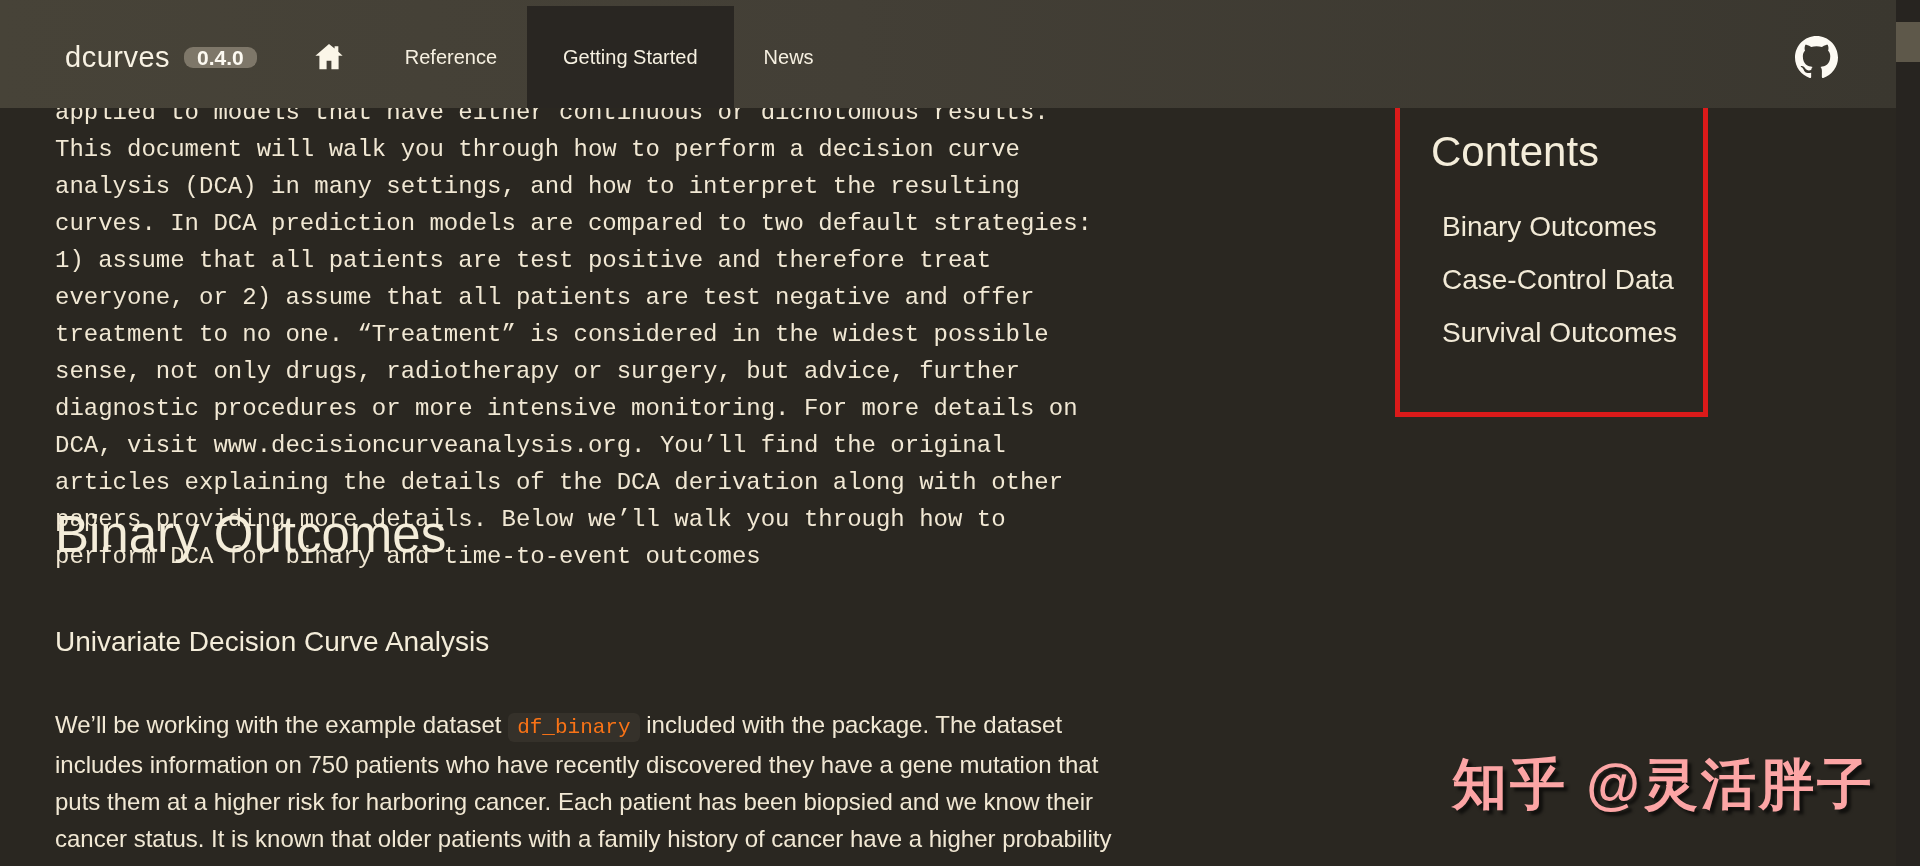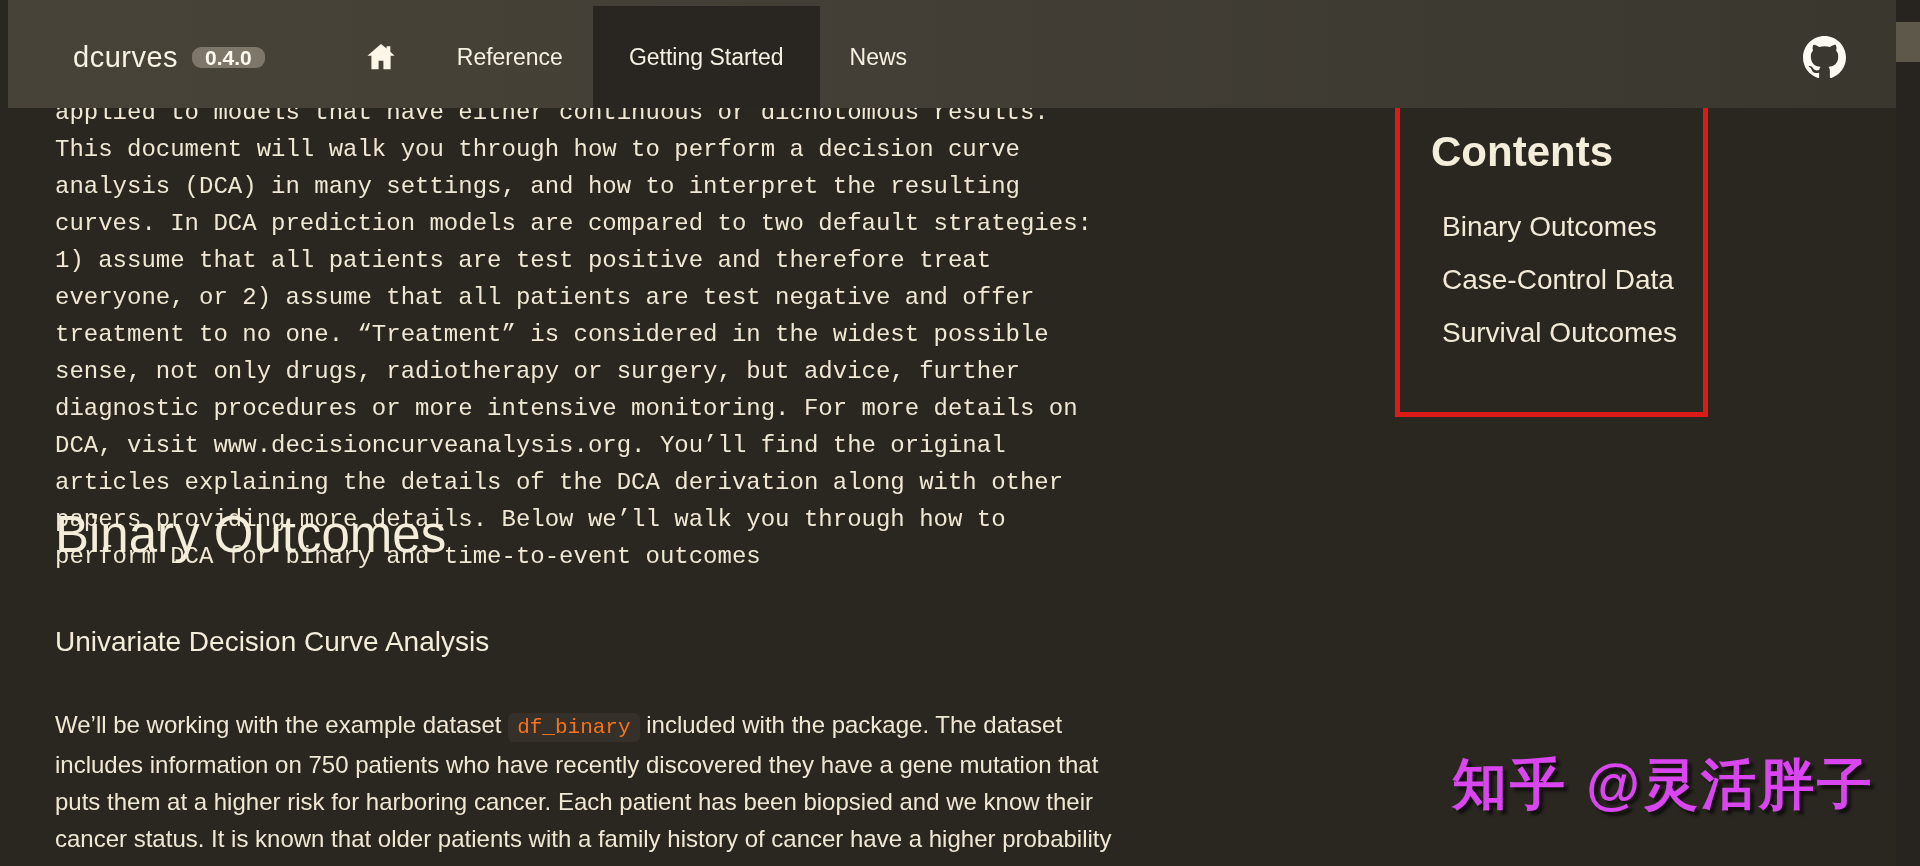--- a/index.html
+++ b/index.html
@@ -4,34 +4,34 @@
 <style>
   html,body { margin:0; padding:0; background:#1c1a16; }
   .screen {
     position:relative; width:1920px; height:866px; overflow:hidden;
     background:#2a2721; font-family:"Liberation Sans", sans-serif;
     -webkit-font-smoothing:antialiased;
   }
 
   
   .navbar {
-    position:absolute; top:0; left:8px; width:1896px; height:108px;
+    position:absolute; top:0; left:0; width:1896px; height:108px;
     background:linear-gradient(90deg,#474338 0%, #433f36 45%, #3a372f 100%);
-    display:flex; align-items:center; z-index:20; padding-top:6px; box-sizing:border-box;gap:44px;
+    display:flex; align-items:center; z-index:20; padding-top:6px; box-sizing:border-box;
   }
   .brand-group { display:flex; align-items:center; margin-left:65px; }
   .brand { font-size:29px; color:#f8f2e3; letter-spacing:0.5px; cursor:pointer; }
   .version-badge {
     margin-left:14px; background:#7e7769; color:#fdfaf2;
     font-size:21px; font-weight:bold; padding:0 13px; border-radius:9px; line-height:1;
   }
   ul.navlist { list-style:none; display:flex; align-items:stretch; align-self:stretch;
     margin:0 0 0 26px; padding:0; }
   ul.navlist li {
-    display:flex; align-items:center; padding:0 30px; font-size:23px;
+    display:flex; align-items:center; padding:0 30px; font-size:20px;
     color:#f6f0e1; cursor:pointer; white-space:nowrap;
   }
   ul.navlist li.active { background:#292622; padding:4px 36px; }
   .home-glyph { width:32px; height:32px; display:block; }
   .github-btn { margin-left:auto; margin-right:58px; cursor:pointer; display:flex; align-items:center; }
   .github-btn svg { width:43px; height:43px; display:block; }
 
   
   .para {
     position:absolute; left:55px; width:1063px;
@@ -53,42 +53,42 @@
     font-size:21px; background:#35312a; color:#f97316;
     padding:3px 9px; border-radius:6px;
   }
 
   
   .toc-panel {
     position:absolute; left:1395px; top:103px; width:313px; height:314px;
     border:5px solid #db1a1a; box-sizing:border-box; z-index:15;
   }
   .toc-title {
-    margin:20px 11px 0 31px; font-size:42px; font-weight:700;
+    margin:20px 11px 0 31px; font-size:42px; font-weight:400;
     color:#f4edda; line-height:48px;
   }
   ul.toc-list { list-style:none; margin:34px 0 0 42px; padding:0; }
   ul.toc-list li {
     font-size:28px; color:#f2ead7; line-height:34px; margin-bottom:19px;
     cursor:pointer; white-space:nowrap;
   }
 
   
   .scrollbar {
     position:absolute; right:0; top:0; width:24px; height:866px;
     background:#272420; z-index:30;
   }
   .scrollbar .thumb {
     position:absolute; left:0; top:22px; width:24px; height:40px; background:#5e584a;
   }
 
   
   .watermark {
     position:absolute; right:45px; top:748px; z-index:40;
-    font-size:55px; font-weight:bold; color:#d946ef; letter-spacing:3px;
+    font-size:55px; font-weight:bold; color:#fca5a5; letter-spacing:3px;
     text-shadow:4px 4px 3px rgba(0,0,0,0.6); white-space:nowrap;
   }
 </style>
 </head>
 <body>
 
 <div class="screen">
 
   <nav class="navbar">
     <div class="brand-group">

